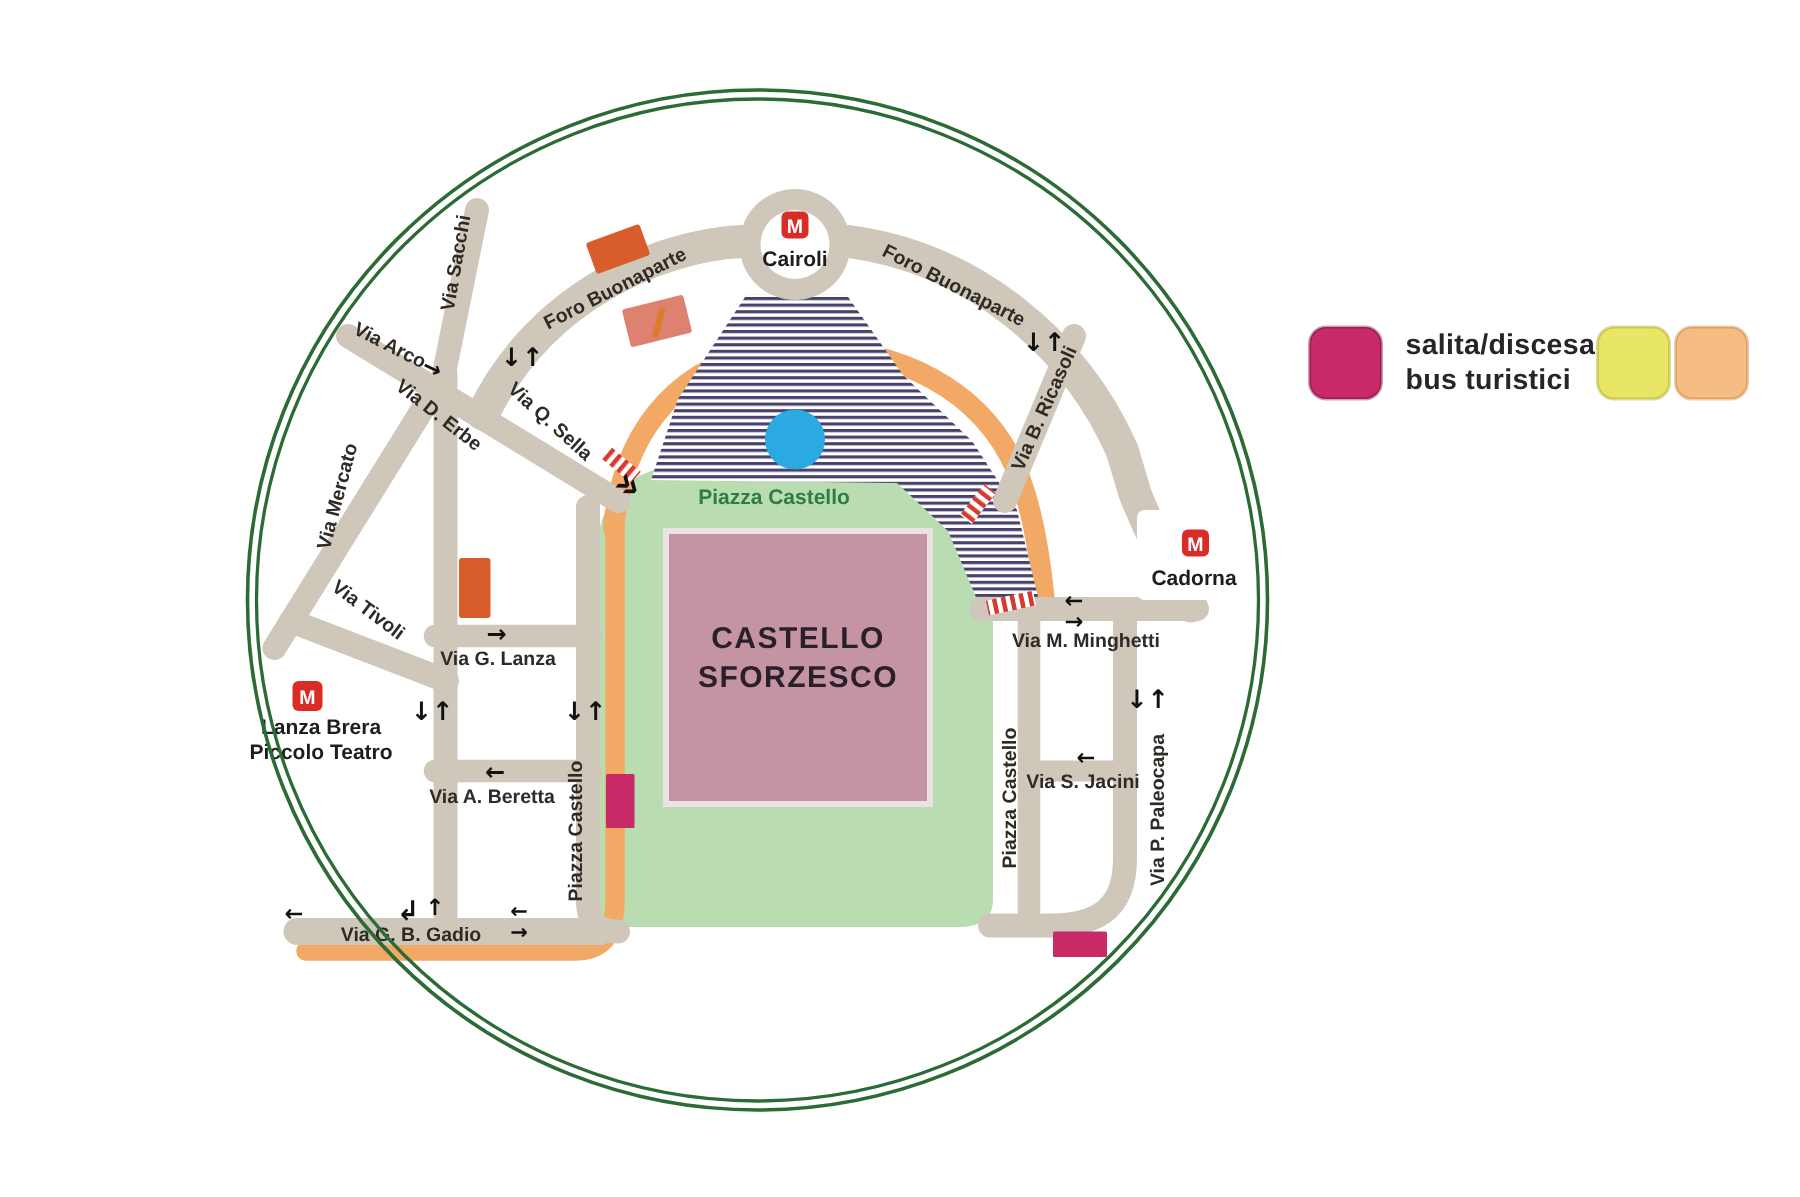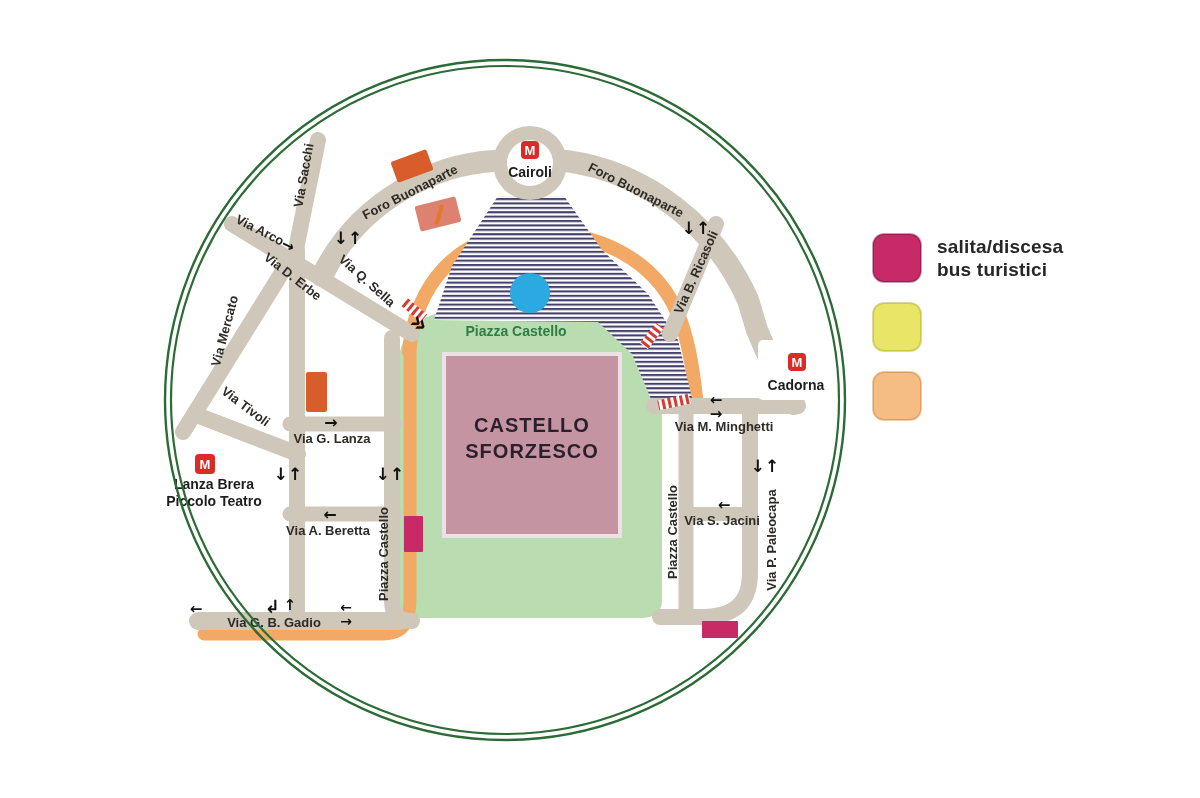--- a/index.html
+++ b/index.html
@@ -1,21 +1,21 @@
 <!DOCTYPE html>
 <html><head>
 <meta charset="utf-8">
 <style>
   html,body{margin:0;padding:0;}
   body{width:1200px;height:798px;background:#ffffff;position:relative;overflow:hidden;
        font-family:"Liberation Sans",sans-serif;}
   .stage{position:absolute;inset:0;width:1200px;height:798px;background:#fff;}
   .map-svg{position:absolute;left:0;top:0;}
   
-  .legend{position:absolute;left:871px;top:232px;width:310px;display:flex;flex-direction:column;}
+  .legend{position:absolute;left:871px;top:216px;width:310px;display:flex;flex-direction:row;}
   .legend-item{display:flex;align-items:center;gap:14px;margin-bottom:17px;}
   .legend-text{font-weight:bold;font-size:19px;line-height:23px;color:#262626;letter-spacing:.2px;}
   
   .street-label text{font:bold 13px "Liberation Sans",sans-serif;fill:#2e2a26;text-anchor:middle;}
   .park-label{font:bold 14px "Liberation Sans",sans-serif;fill:#2e7d46;text-anchor:middle;}
   .castle-label{font:bold 20px "Liberation Sans",sans-serif;fill:#2b1f2b;text-anchor:middle;letter-spacing:1px;}
   .station-name{font:bold 14px "Liberation Sans",sans-serif;fill:#1d1d1d;text-anchor:middle;}
   .metro-m{font:bold 13px "Liberation Sans",sans-serif;fill:#ffffff;text-anchor:middle;}
   .arw{font-family:"DejaVu Sans",sans-serif;font-weight:bold;fill:#111;text-anchor:middle;}
 </style>

